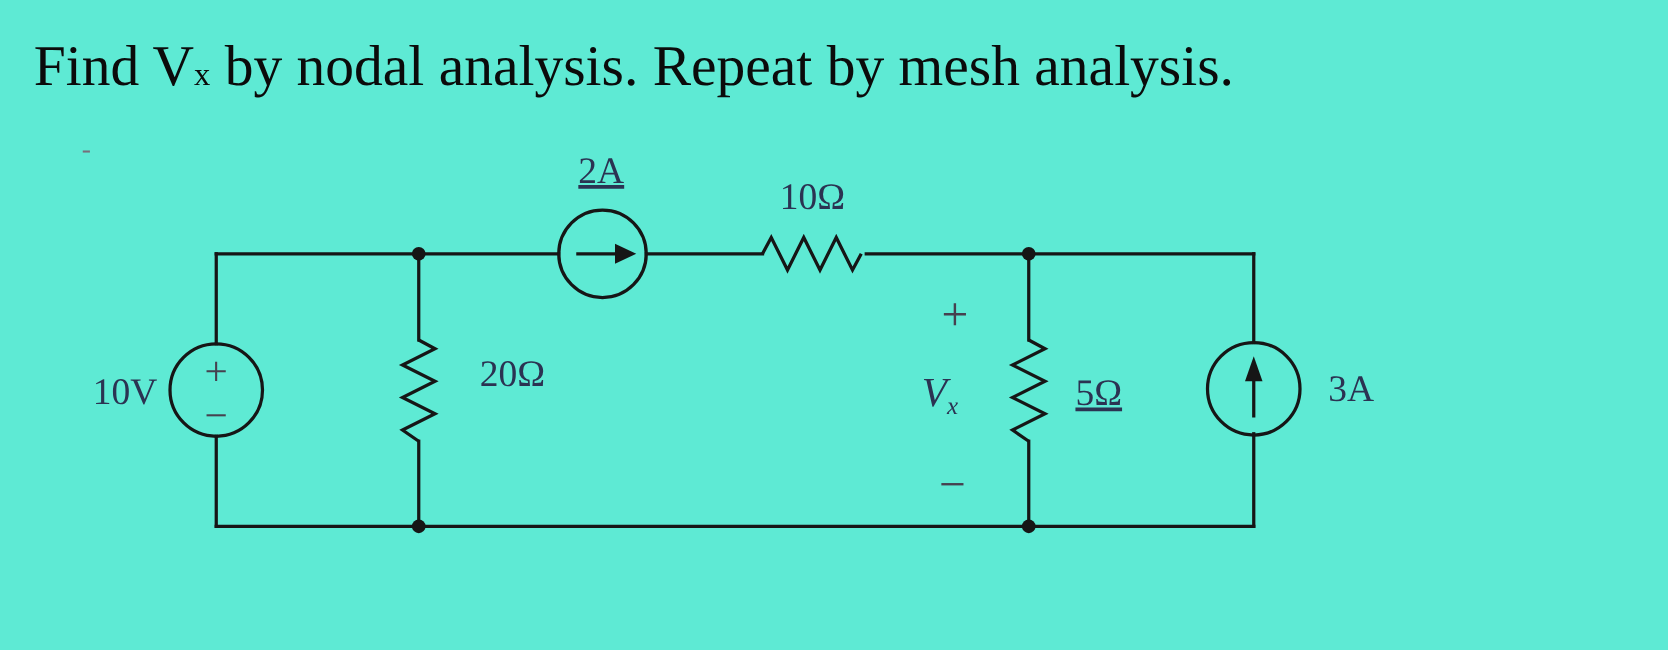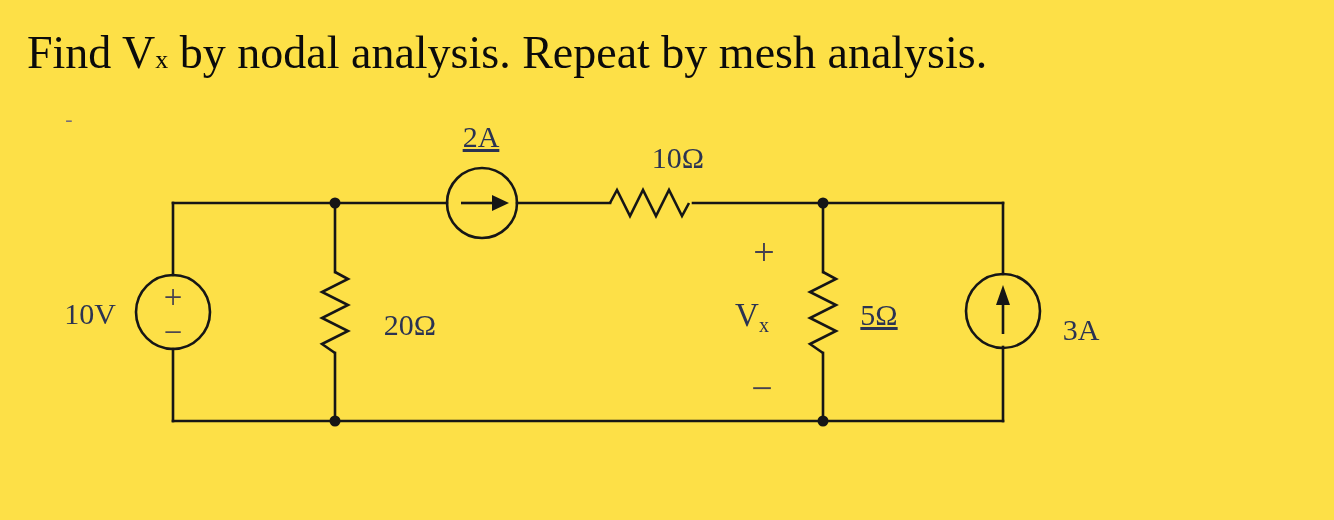--- a/index.html
+++ b/index.html
@@ -1,20 +1,20 @@
 <!DOCTYPE html>
 <html><head>
 <meta charset="utf-8">
 <style>
   html, body { margin: 0; padding: 0; background: #ffffff; }
   .page {
     position: relative;
     width: 1334px;
     height: 520px;
-    background: #fde047;
+    background: #5eead4;
     overflow: hidden;
     font-family: "Liberation Serif", "DejaVu Serif", serif;
   }
   .title {
     position: absolute;
     left: 27px;
     top: 26px;
     font-size: 46px;
     color: #0b0b0b;
     white-space: nowrap;
@@ -34,20 +34,21 @@
     font-size: 30px;
     color: #2b3352;
     white-space: nowrap;
     line-height: 1;
   }
   .polarity {
     font-size: 38px;
     color: #46414f;
   }
   .vx {
+    font-style: italic;
     font-size: 33px;
     color: #2b3352;
   }
   .vx .vx-sub {
     font-size: 20px;
     vertical-align: -6px;
   }
   svg.circuit { position: absolute; left: 0; top: 0; }
   .wire { stroke: #161616; stroke-width: 2.6; fill: none; stroke-linecap: square; }
   .comp { stroke: #161616; stroke-width: 2.6; fill: none; stroke-linejoin: miter; }
@@ -104,31 +105,31 @@
     <circle class="comp" cx="1003" cy="311" r="37"></circle>
     <path class="arrow-line" d="M1003,334 V302"></path>
     <polygon class="arrow-head" points="996,305 1003,285 1010,305"></polygon>
 
     <circle class="dot" cx="335" cy="203" r="5.5"></circle>
     <circle class="dot" cx="823" cy="203" r="5.5"></circle>
     <circle class="dot" cx="335" cy="421" r="5.5"></circle>
     <circle class="dot" cx="823" cy="421" r="5.5"></circle>
   </svg>
 
-  <span class="clabel" style="left:90px; top:314px;">10V</span>
+  <span class="clabel" style="left:100px; top:314px;">10V</span>
 
   <span class="clabel" style="left:481px; top:137px;text-decoration:underline;">2A</span>
 
-  <span class="clabel" style="left:650px; top:158px;margin-left:28px;">10Ω</span>
+  <span class="clabel" style="left:650px; top:158px;">10Ω</span>
 
-  <span class="clabel" style="left:410px; top:325px;">20Ω</span>
+  <span class="clabel" style="left:410px; top:300px;">20Ω</span>
 
   <span class="clabel" style="left:879px; top:315px;text-decoration:underline;">5Ω</span>
 
-  <span class="clabel" style="left:1081px; top:312px;margin-top:18px;">3A</span>
+  <span class="clabel" style="left:1081px; top:312px;">3A</span>
 
   <span class="clabel polarity" style="left:764px; top:252px;">+</span>
 
   <span class="clabel vx" style="left:752px; top:317px;"><span>V</span><span class="vx-sub">x</span></span>
 
   <span class="clabel polarity" style="left:762px; top:388px;">−</span>
 
 </div>
 
 </body></html>

